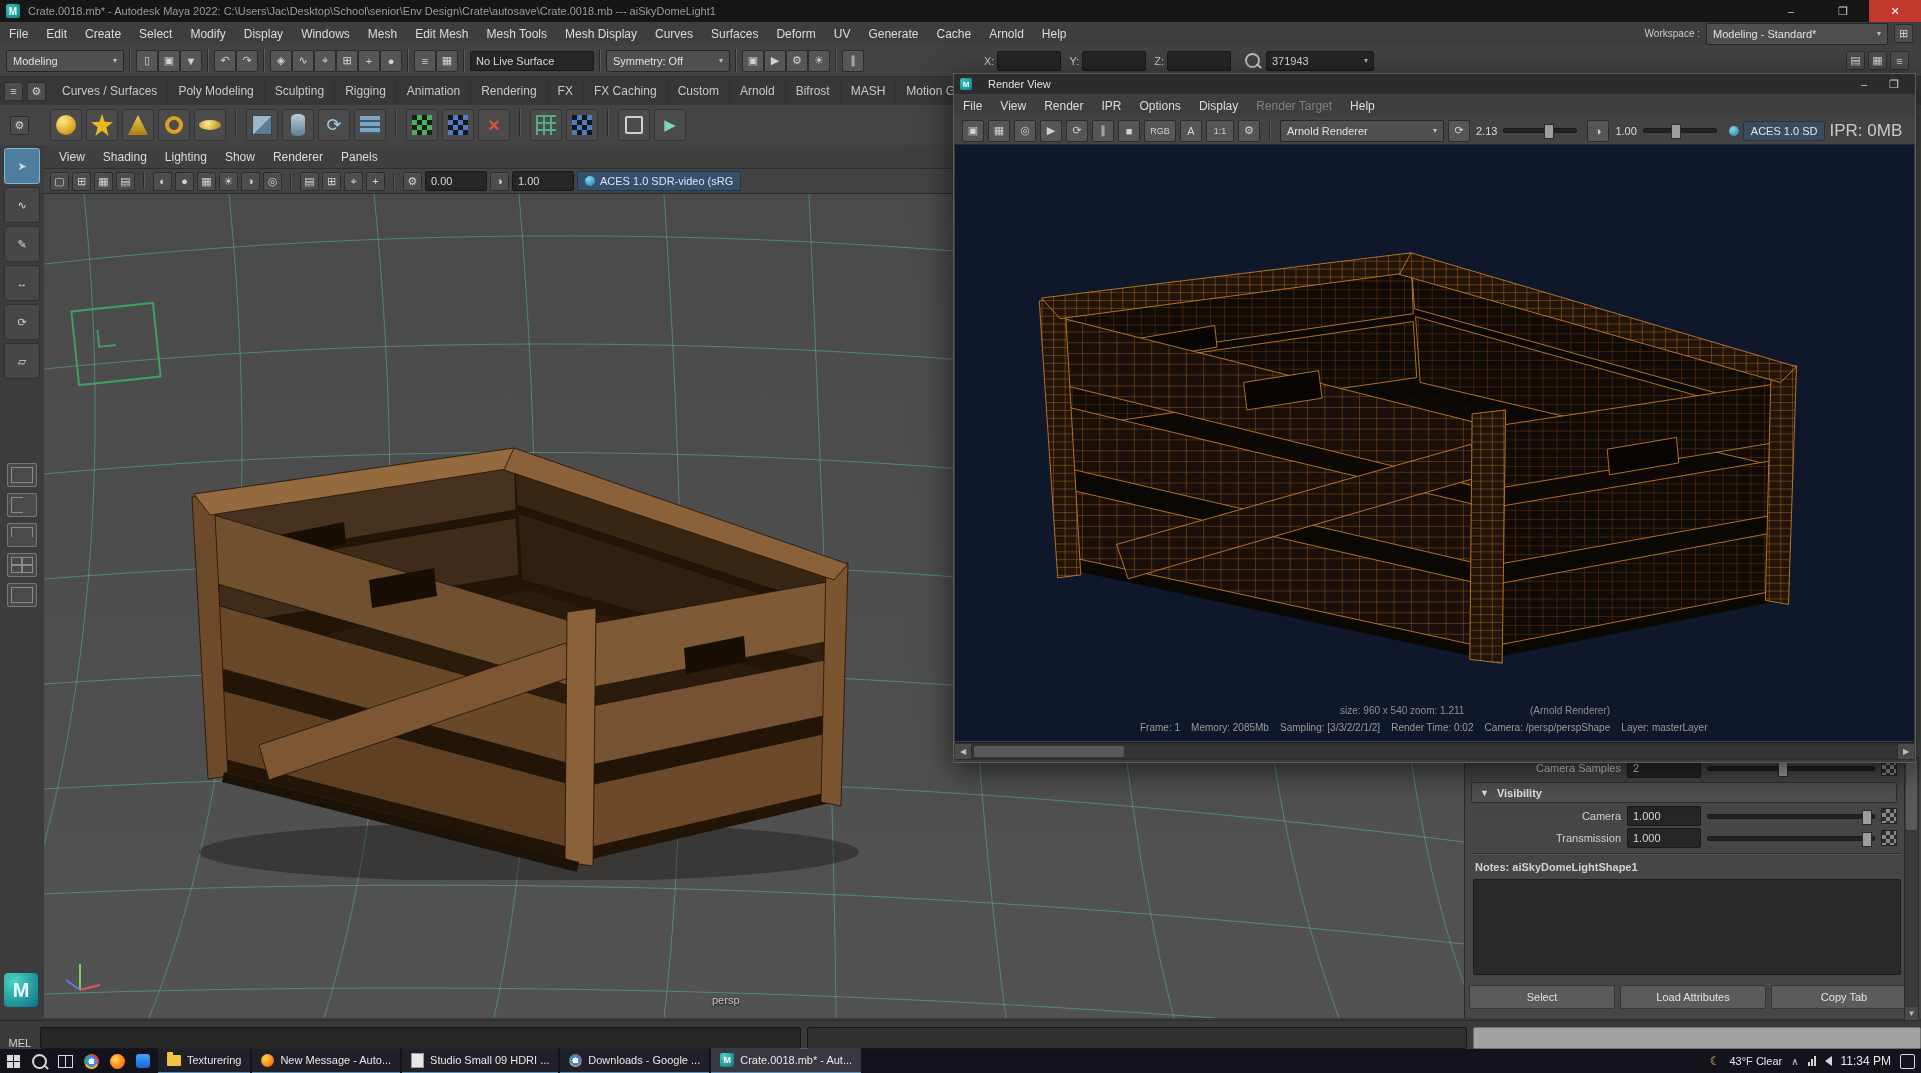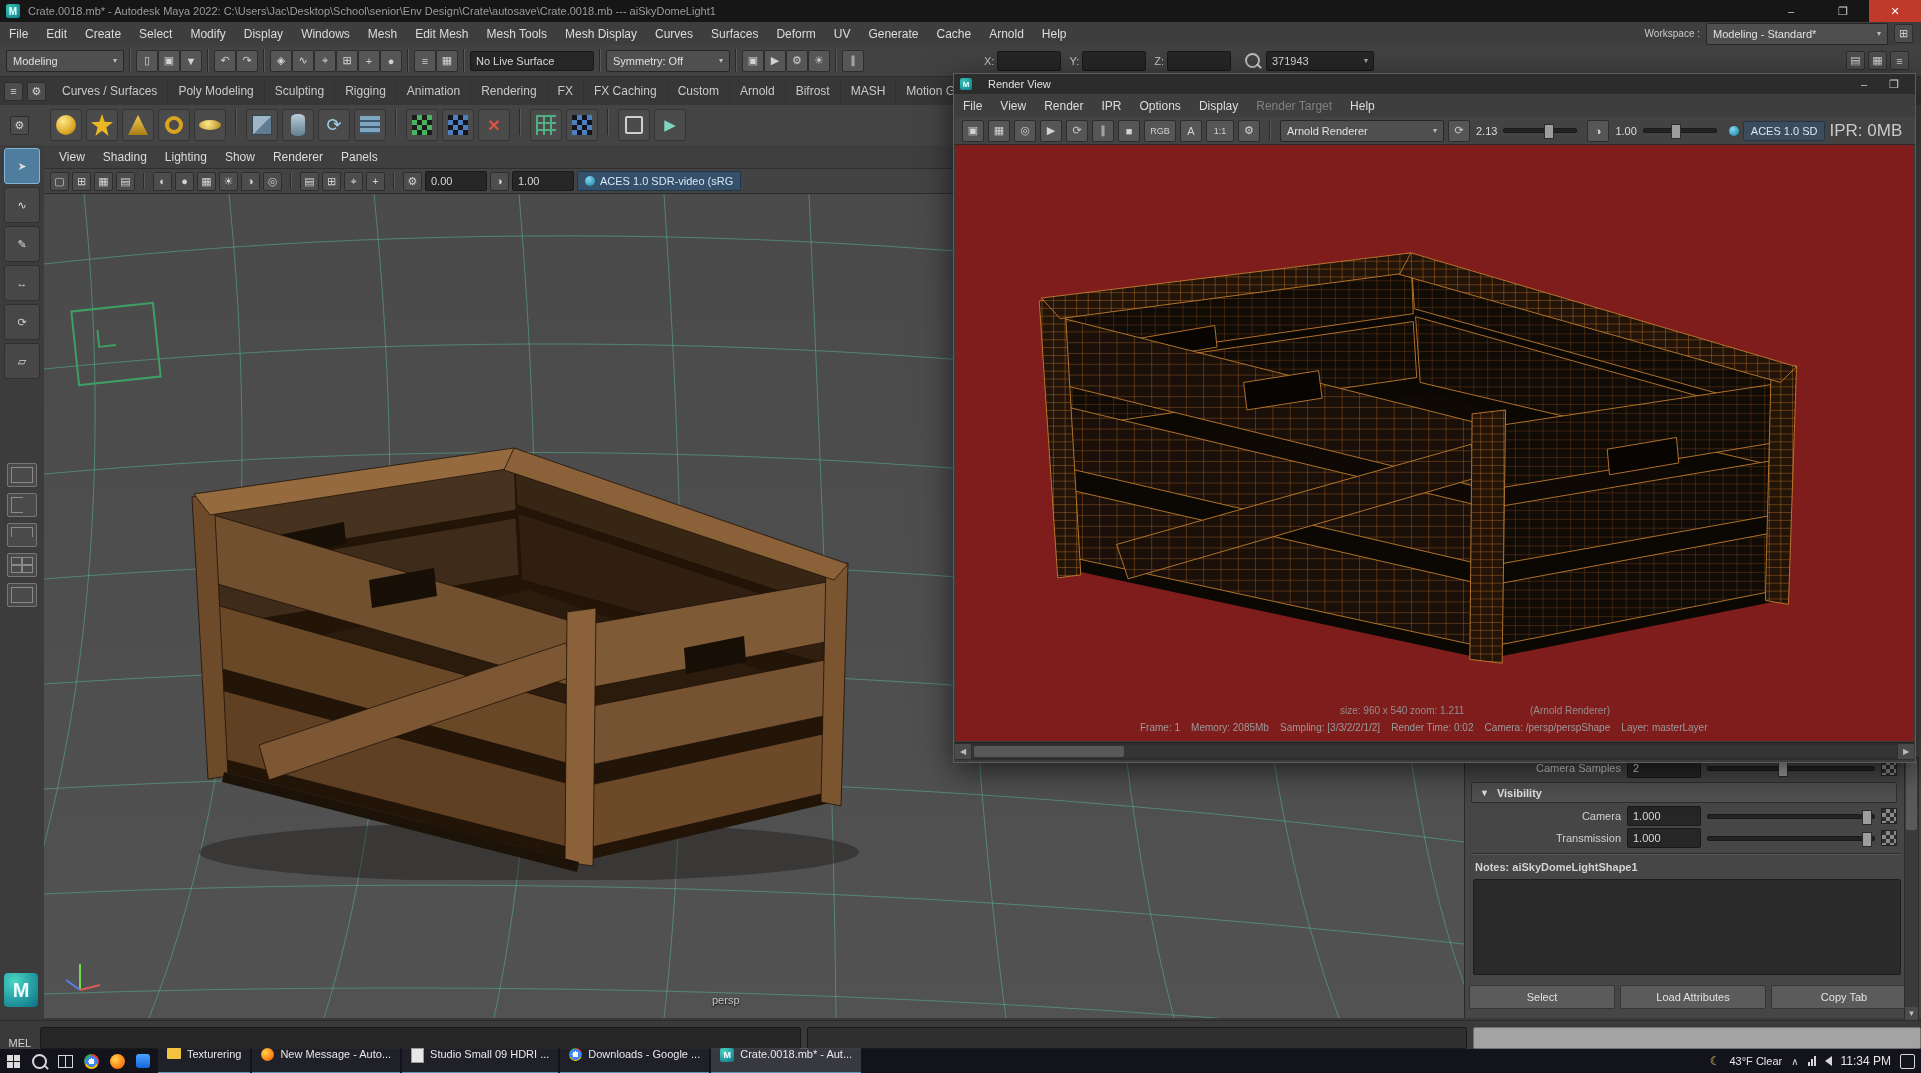--- a/index.html
+++ b/index.html
@@ -93,21 +93,21 @@
   .ae-head{position:absolute;left:6px;right:24px;height:19px;background:#505050;border:1px solid #2f2f2f;border-radius:2px;display:flex;align-items:center;gap:8px;padding-left:8px;font-size:11px;color:#e3e3e3;font-weight:bold}
   #ae-scroll{position:absolute;right:2px;top:612px;width:13px;height:262px;background:#3a3a3a;border:1px solid #2c2c2c}
   #ae-scroll .thumb{position:absolute;left:1px;right:1px;top:2px;height:70px;background:#5a5a5a;border-radius:2px}
   #ae-scroll .dn{position:absolute;left:0;right:0;bottom:0;height:13px;display:flex;align-items:center;justify-content:center;font-size:8px;color:#bbb;background:#4a4a4a}
   
   #rv{left:953px;top:73px;width:963px;height:690px;background:#3c3c3c;border:1px solid #5c5c5c;box-shadow:0 8px 30px rgba(0,0,0,.6);z-index:40;box-sizing:border-box}
   #rv-title{position:absolute;left:0;top:0;width:100%;height:20px;background:#2c2c2c;display:flex;align-items:center;box-sizing:border-box}
   #rv-title .t{font-size:11px;color:#e0e0e0;margin-left:16px}
   #rv-menus{position:absolute;left:0;top:20px;width:100%;height:23px;background:#3e3e3e;border-bottom:1px solid #2c2c2c;display:flex;align-items:center}
   #rv-tools{position:absolute;left:0;top:43px;width:100%;height:28px;background:#434343;border-bottom:1px solid #2a2a2a;display:flex;align-items:center;gap:4px;padding-left:8px;box-sizing:border-box}
-  #rv-canvas{position:absolute;left:1px;top:71px;width:959px;height:596px;background:#7f1d1d;overflow:hidden}
+  #rv-canvas{position:absolute;left:1px;top:71px;width:959px;height:596px;background:#0f172a;overflow:hidden}
   #rv-status1{position:absolute;left:385px;top:560px;color:#8f8f8f;font-size:10px}
   #rv-note{position:absolute;left:575px;top:560px;color:#8f8f8f;font-size:10px}
   #rv-status2{position:absolute;left:185px;top:577px;color:#9a9a9a;font-size:10px}
   #rv-scroll{position:absolute;left:1px;bottom:2px;width:959px;height:17px;background:#2e2e2e;border-top:1px solid #222;display:flex;align-items:center}
   #rv-scroll .ar{width:16px;height:15px;background:#4a4a4a;color:#bbb;font-size:8px;display:flex;align-items:center;justify-content:center;flex:none}
   #rv-scroll .tk{flex:1;position:relative;height:13px;margin:0 1px;background:#343434}
   #rv-scroll .tb{position:absolute;left:2px;top:1px;width:150px;height:11px;background:#585858;border-radius:2px}
   
   .cw polygon{stroke:#1f1206;stroke-width:.8}
   .cw .base{fill:#221508;stroke:none}.cw .bk1{fill:#46321e}.cw .bk2{fill:#3e2b19}
@@ -126,21 +126,21 @@
   .lens{width:11px;height:11px;border:2px solid #d7d7d7;border-radius:50%;position:relative}
   .lens::after{content:"";position:absolute;left:9px;top:10px;width:6px;height:2px;background:#d7d7d7;transform:rotate(45deg)}
   .tview{width:13px;height:11px;border:1px solid #d7d7d7;background:linear-gradient(90deg,transparent 45%,#d7d7d7 45% 55%,transparent 55%)}
   .chrome{width:15px;height:15px;border-radius:50%;background:radial-gradient(circle,#fff 0 3px,#4285f4 3px 5.5px,transparent 5.5px),conic-gradient(#ea4335 0 120deg,#fbbc05 120deg 240deg,#34a853 240deg 360deg)}
   .firefox{width:15px;height:15px;border-radius:50%;background:radial-gradient(circle at 35% 35%,#ffd54a,#ff8a1d 55%,#e0550a)}
   .blueapp{width:14px;height:14px;border-radius:3px;background:linear-gradient(#4aa3ff,#1565d8)}
   .folder{width:14px;height:11px;border-radius:1px;background:#f3c33f;position:relative}
   .folder::before{content:"";position:absolute;left:0;top:-3px;width:6px;height:3px;background:#f3c33f;border-radius:1px 1px 0 0}
   .fileic{width:11px;height:13px;background:#e8e8e8;border:1px solid #9a9a9a}
   .mayaic{width:14px;height:14px;border-radius:2px;background:radial-gradient(circle at 30% 25%,#49d6c3,#0b6f86);color:#fff;font-size:9px;font-weight:bold;display:flex;align-items:center;justify-content:center}
-  .tb-btn{height:24px;display:flex;align-items:flex-start;gap:6px;padding:0 9px;margin-left:2px;background:rgba(255,255,255,.06);border-bottom:2px solid #5f8fb4;font-size:11px;color:#e8e8e8;max-width:160px;white-space:nowrap;overflow:hidden}
+  .tb-btn{height:24px;display:flex;align-items:center;gap:6px;padding:0 9px;margin-left:2px;background:rgba(255,255,255,.06);border-bottom:2px solid #5f8fb4;font-size:11px;color:#e8e8e8;max-width:160px;white-space:nowrap;overflow:hidden}
   .tb-btn.active{background:rgba(255,255,255,.16)}
   .tray{margin-left:auto;display:flex;align-items:center;gap:9px;padding-right:6px}
   .moon{color:#ffd75e;font-size:12px}
   .sig{display:flex;align-items:flex-end;gap:1px}
   .sig i{display:block;width:2px;background:#d7d7d7}
   .spk{width:0;height:0;border:5px solid transparent;border-right:7px solid #d7d7d7;border-left:none}
   .notif{width:13px;height:13px;border:1px solid #d7d7d7;border-radius:2px}
   
   .g::before{font-size:11px}
   .gNew::before{content:"▯"}.gOpen::before{content:"▣"}.gSave::before{content:"▼"}

